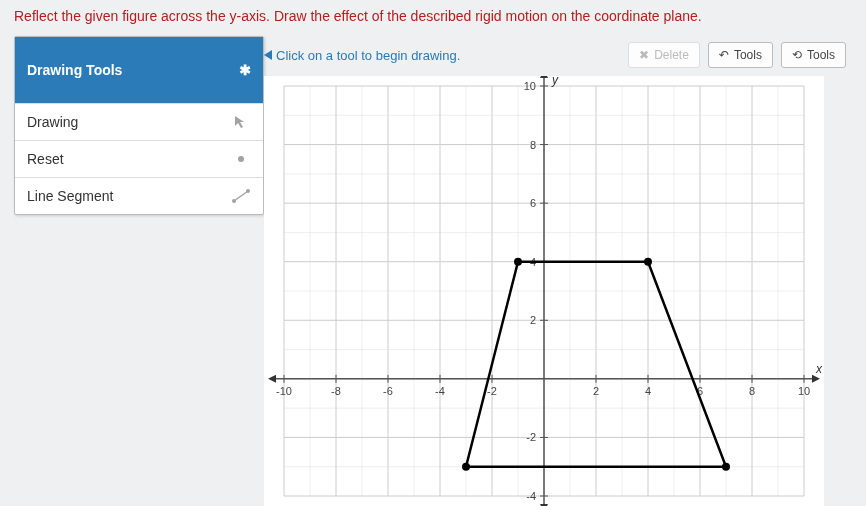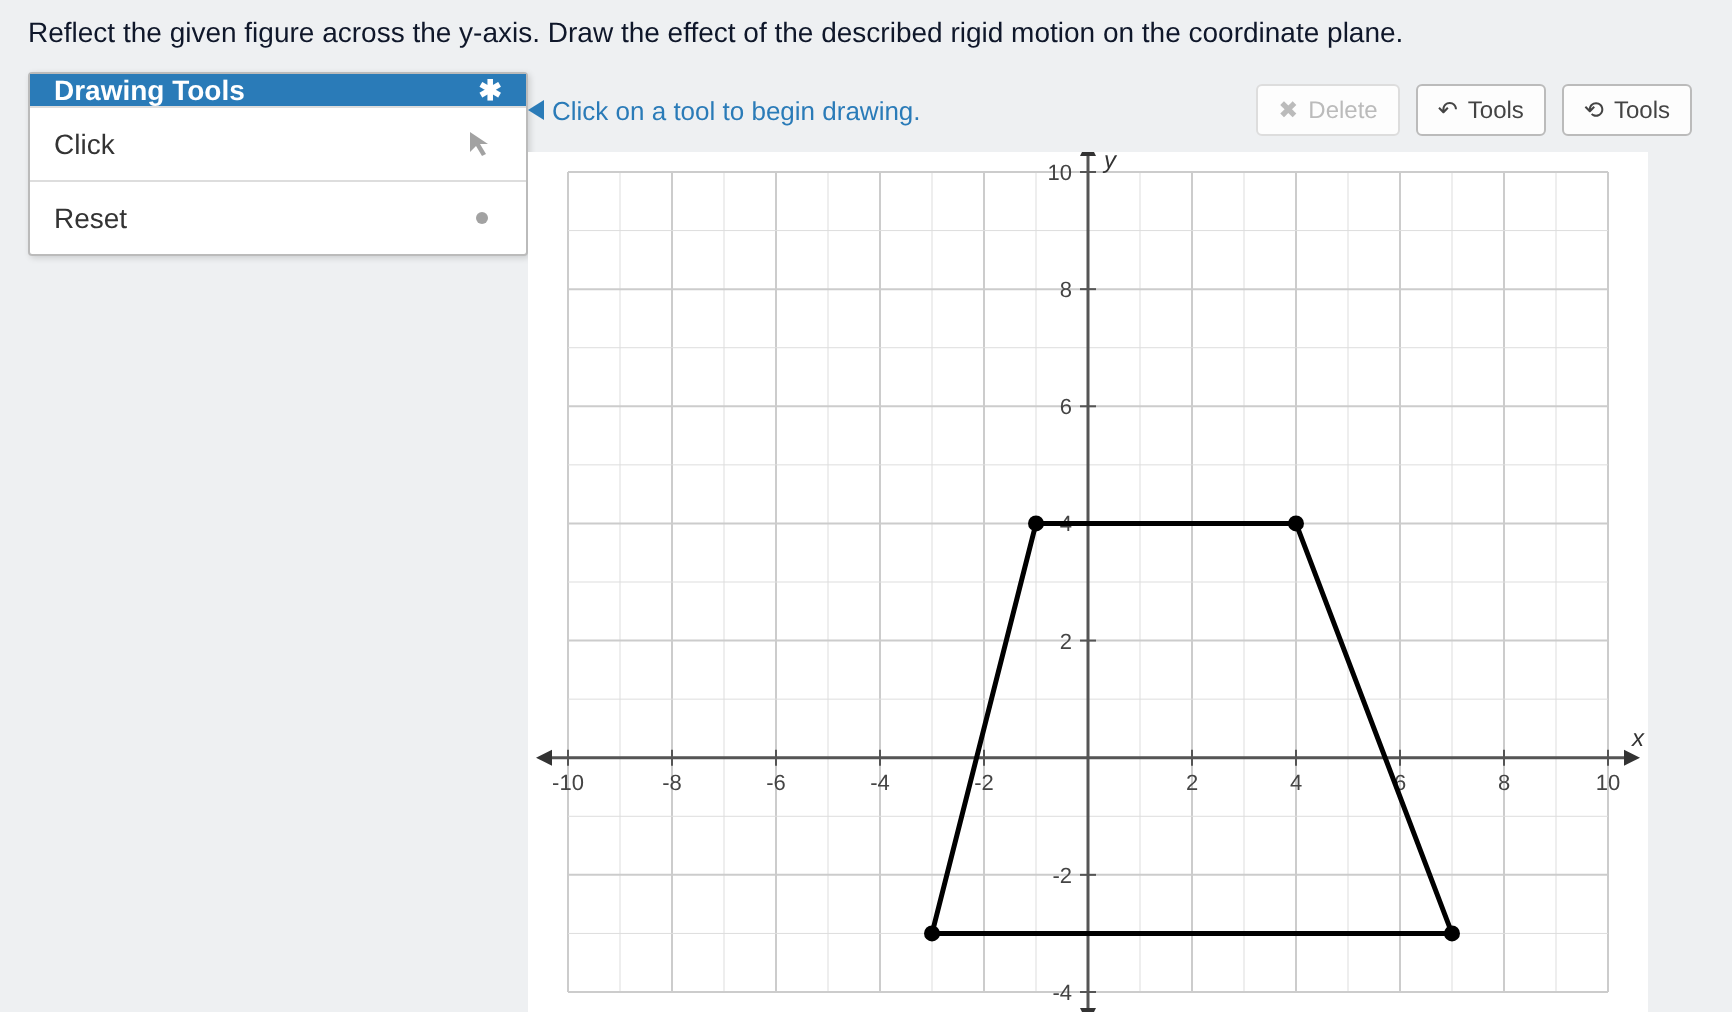--- a/index.html
+++ b/index.html
@@ -7,38 +7,38 @@
   font-family: Arial, sans-serif;
   background: #eef0f2;
   width: 866px;
   height: 506px;
   overflow: hidden;
   color: #333;
 }
 .instruction {
   padding: 8px 14px 12px 14px;
   font-size: 14px;
-  color: #0f172a;
+  color: #b91c1c;
 }
 .main-area {
   display: flex;
   padding: 0 0 0 14px;
 }
 .tools-panel {
   width: 250px;
   border: 1px solid #bbb;
   border-radius: 2px;
   background: #fff;
   box-shadow: 1px 1px 3px rgba(0,0,0,0.15);
   height: fit-content;
 }
 .tools-header {
   background: #2a7bb8;
   color: #fff;
-  padding: 0 12px;
+  padding: 25px 12px;
   font-size: 14px;
   font-weight: bold;
   display: flex;
   justify-content: space-between;
   align-items: center;
 }
 .tools-header .gear {
   color: #fff;
   font-size: 14px;
 }
@@ -122,32 +122,42 @@
 <div class="instruction">Reflect the given figure across the y-axis. Draw the effect of the described rigid motion on the coordinate plane.</div>
 
 <div class="main-area">
 
   <div class="tools-panel">
     <div class="tools-header">
       <span>Drawing Tools</span>
       <span class="gear">✱</span>
     </div>
     <div class="tool-row">
-      <span>Click</span>
+      <span>Drawing</span>
       <span class="tool-icon">
         <svg width="16" height="16" viewBox="0 0 16 16">
             <path d="M2 2 L2 12 L5 9 L8 14 L10 13 L7 8 L11 8 Z" fill="#666"></path>
           </svg>
       </span>
     </div>
     <div class="tool-row">
       <span>Reset</span>
       <span class="tool-icon">
         <svg width="16" height="16" viewBox="0 0 16 16">
             <circle cx="8" cy="8" r="3" fill="#666"></circle>
+          </svg>
+      </span>
+    </div>
+    <div class="tool-row">
+      <span>Line Segment</span>
+      <span class="tool-icon">
+        <svg width="20" height="16" viewBox="0 0 20 16">
+            <circle cx="3" cy="13" r="2" fill="#666"></circle>
+            <circle cx="17" cy="3" r="2" fill="#666"></circle>
+            <line x1="3" y1="13" x2="17" y2="3" stroke="#666" stroke-width="1.5"></line>
           </svg>
       </span>
     </div>
   </div>
 
   <div class="canvas-area">
     <div class="canvas-toolbar">
       <div class="hint">
         <span class="hint-arrow"></span>
         <span>Click on a tool to begin drawing.</span>

